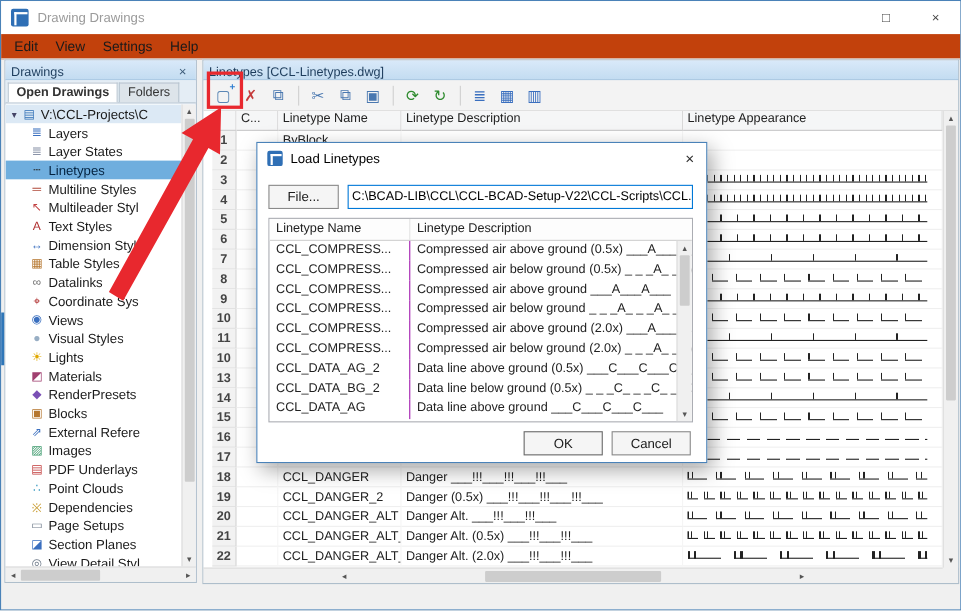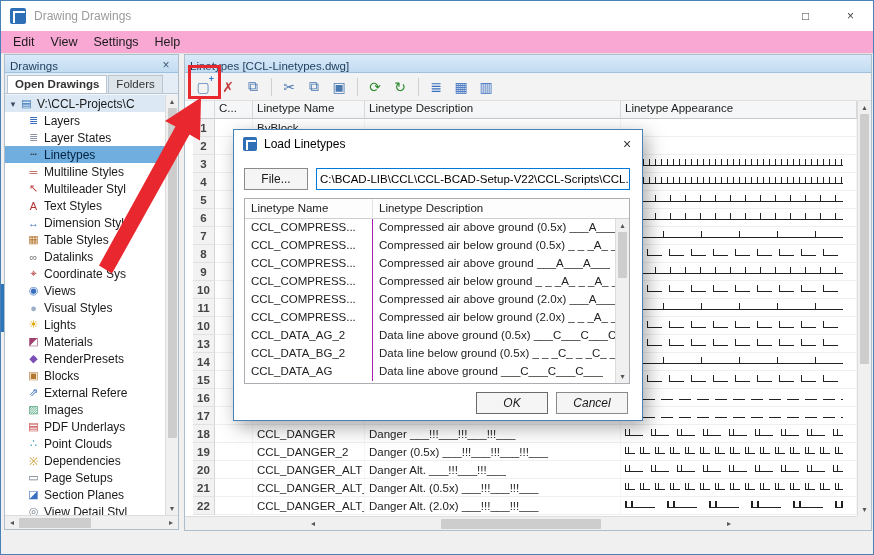--- a/index.html
+++ b/index.html
@@ -8,21 +8,21 @@
 
   
   .titlebar { position:absolute; left:0; top:0; right:0; height:30px; background:#ffffff; display:flex; align-items:center; }
   .app-icon { width:16px; height:16px; margin:0 8px 0 9px; background:#2f6fb5; border-radius:2px; position:relative; }
   .app-icon:after { content:""; position:absolute; left:3px; top:3px; width:10px; height:10px; border:2px solid #fff; border-right:none; border-bottom:none; }
   .win-title { font-size:12px; color:#9b9b9b; }
   .win-btns { margin-left:auto; display:flex; height:30px; }
   .win-btn { width:45px; height:30px; display:flex; align-items:center; justify-content:center; font-size:12px; color:#444; }
 
   
-  .menubar { position:absolute; left:0; top:30px; right:0; height:23px; background:#f9a8d4; border-bottom:1px solid #e3e3e3; display:flex; align-items:center; padding-left:4px; }
+  .menubar { position:absolute; left:0; top:30px; right:0; height:23px; background:#c2410c; border-bottom:1px solid #e3e3e3; display:flex; align-items:center; padding-left:4px; }
   .menu-item { font-size:12.5px; color:#1a1a1a; padding:3px 8px; }
 
   
   .panel-header { height:18px; background:linear-gradient(#d9e9f9,#c3dcf1); border-bottom:1px solid #9ec1e0; display:flex; align-items:flex-end; padding:0 5px; font-size:11.5px; color:#1d3c5c; }
   .panel-header .hclose { margin-left:auto; color:#3b5a78; font-size:12px; width:14px; text-align:center; }
 
   
   .left-panel { position:absolute; left:3px; top:53px; width:175px; height:476px; background:#f2f6fa; border:1px solid #aebecb; }
   .tabs { height:21px; background:#e4edf5; border-bottom:1px solid #b9c6d2; display:flex; align-items:flex-end; padding-left:2px; }
   .tab { font-size:11.5px; padding:2px 7px 3px; border:1px solid #b9c6d2; border-bottom:none; background:#dde4ea; color:#333; margin-right:1px; }
@@ -87,21 +87,21 @@
   .caret { display:inline-block; width:1px; height:14px; background:#000; margin-left:1px; }
   .dlg-list { position:absolute; left:10px; right:12px; top:68px; height:186px; border:1px solid #abadb3; background:#fff; overflow:hidden; }
   .dlg-list-header { height:20px; display:flex; border-bottom:1px solid #d0d0d0; background:#fdfdfd; }
   .dlg-col { font-size:11.5px; color:#222; padding:3px 6px; white-space:nowrap; overflow:hidden; }
   .dlg-col.name { width:128px; border-right:1px solid #e4e4e4; flex:0 0 128px; }
   .dlg-col.desc { flex:1; }
   .dlg-row { height:18px; display:flex; }
   .dlg-row .dlg-col { padding:2px 6px; border-right:none; }
   .dlg-row .dlg-col.name { border-right:1px solid #a21caf; }
   .dlg-vscroll { position:absolute; right:0; top:20px; bottom:0; width:14px; background:#f0f0f0; border-left:1px solid #dcdcdc; display:flex; flex-direction:column; align-items:center; }
-  .dlg-btns { position:absolute; right:14px; top:262px; display:flex;font-style:italic; }
+  .dlg-btns { position:absolute; right:14px; top:262px; display:flex; }
   .ok-btn, .cancel-btn { width:72px; height:22px; }
   .ok-btn { margin-right:8px; border-color:#6a6a6a; }
 
   
   .anno-box { position:absolute; left:187px; top:64px; width:33px; height:34px; border:3px solid #e8282e; z-index:70; }
   .anno-arrow { position:absolute; left:98px; top:90px; width:120px; height:185px; z-index:70; }
 </style>
 </head>
 <body>
 

